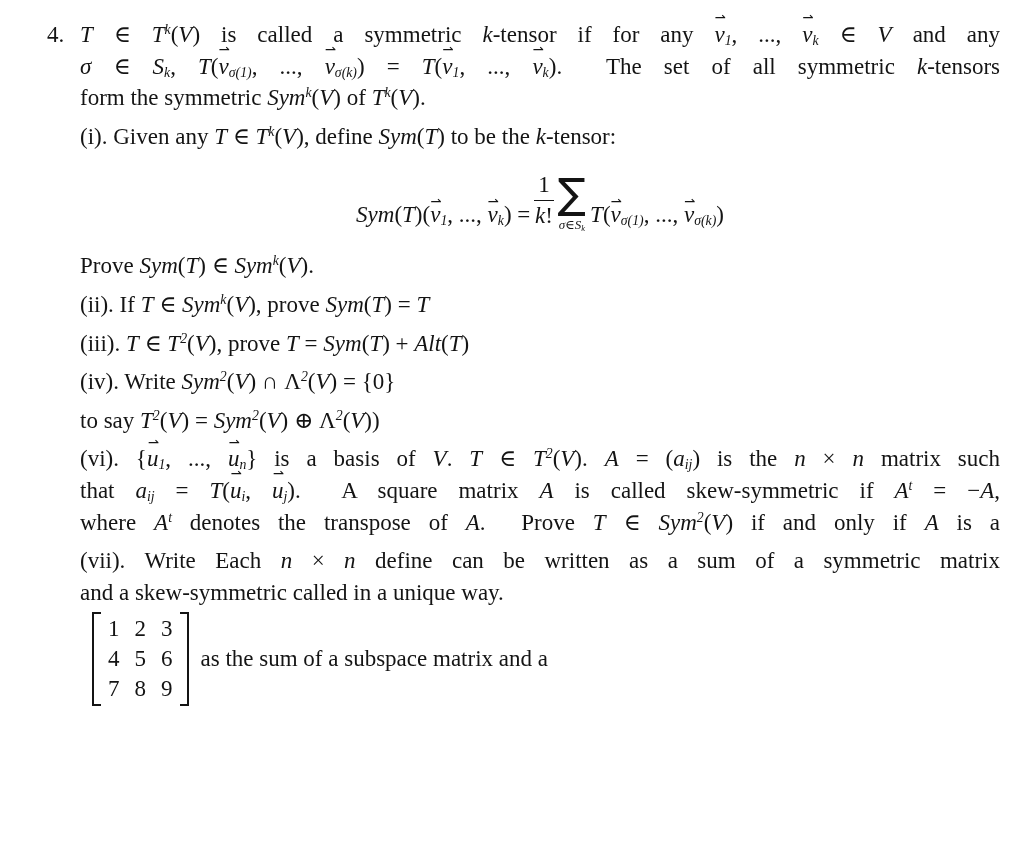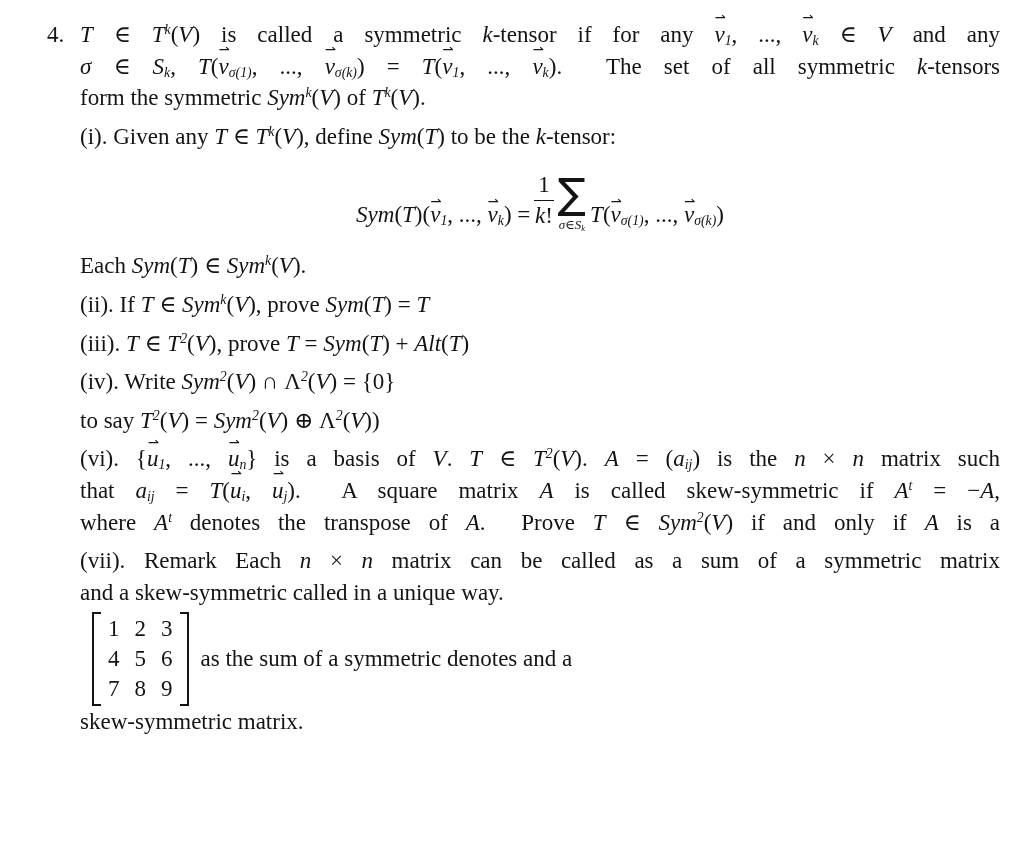--- a/index.html
+++ b/index.html
@@ -68,21 +68,21 @@
         <span class="frac-num"><span class="r-rm">1</span></span>
         <span class="frac-den"><span class="r-it">k</span><span class="r-rm">!</span></span>
       </span>
       <span class="bigsum">
         <span class="sum-sym">∑</span>
         <span class="sum-below"><span class="r-it">σ</span><span class="r-rm">∈</span><span class="r-it">S</span><span class="r-sub">k</span></span>
       </span>
       <span><span class="r-it">T</span><span class="r-rm">(</span><span class="r-vec">v</span><span class="r-sub">σ(1)</span><span class="r-rm">, ..., </span><span class="r-vec">v</span><span class="r-sub">σ(k)</span><span class="r-rm">)</span></span>
     </div>
 
-    <div class="line"><span class="r-rm">Each </span><span class="r-it">Sym</span><span class="r-rm">(</span><span class="r-it">T</span><span class="r-rm">) ∈ </span><span class="r-it">Sym</span><span class="r-sup">k</span><span class="r-rm">(</span><span class="r-it">V</span><span class="r-rm">).</span></div>
+    <div class="line"><span class="r-rm">Prove </span><span class="r-it">Sym</span><span class="r-rm">(</span><span class="r-it">T</span><span class="r-rm">) ∈ </span><span class="r-it">Sym</span><span class="r-sup">k</span><span class="r-rm">(</span><span class="r-it">V</span><span class="r-rm">).</span></div>
   </div>
 
   <div class="para">
     <div class="line"><span class="r-rm">(ii). If </span><span class="r-it">T</span><span class="r-rm"> ∈ </span><span class="r-it">Sym</span><span class="r-sup">k</span><span class="r-rm">(</span><span class="r-it">V</span><span class="r-rm">), prove </span><span class="r-it">Sym</span><span class="r-rm">(</span><span class="r-it">T</span><span class="r-rm">) = </span><span class="r-it">T</span></div>
   </div>
 
   <div class="para">
     <div class="line"><span class="r-rm">(iii). </span><span class="r-it">T</span><span class="r-rm"> ∈ </span><span class="r-it">T</span><span class="r-sup">2</span><span class="r-rm">(</span><span class="r-it">V</span><span class="r-rm">), prove </span><span class="r-it">T</span><span class="r-rm"> = </span><span class="r-it">Sym</span><span class="r-rm">(</span><span class="r-it">T</span><span class="r-rm">) + </span><span class="r-it">Alt</span><span class="r-rm">(</span><span class="r-it">T</span><span class="r-rm">)</span></div>
   </div>
 
@@ -94,39 +94,38 @@
     <div class="line"><span class="r-rm">to say </span><span class="r-it">T</span><span class="r-sup">2</span><span class="r-rm">(</span><span class="r-it">V</span><span class="r-rm">) = </span><span class="r-it">Sym</span><span class="r-sup">2</span><span class="r-rm">(</span><span class="r-it">V</span><span class="r-rm">) ⊕ Λ</span><span class="r-sup">2</span><span class="r-rm">(</span><span class="r-it">V</span><span class="r-rm">))</span></div>
   </div>
 
   <div class="para">
     <div class="line j"><span class="r-rm">(vi). {</span><span class="r-vec">u</span><span class="r-sub">1</span><span class="r-rm">, ..., </span><span class="r-vec">u</span><span class="r-sub">n</span><span class="r-rm">} is a basis of </span><span class="r-it">V</span><span class="r-rm">. </span><span class="r-it">T</span><span class="r-rm"> ∈ </span><span class="r-it">T</span><span class="r-sup">2</span><span class="r-rm">(</span><span class="r-it">V</span><span class="r-rm">). </span><span class="r-it">A</span><span class="r-rm"> = (</span><span class="r-it">a</span><span class="r-sub">ij</span><span class="r-rm">) is the </span><span class="r-it">n</span><span class="r-rm"> × </span><span class="r-it">n</span><span class="r-rm"> matrix such</span></div>
     <div class="line j"><span class="r-rm">that </span><span class="r-it">a</span><span class="r-sub">ij</span><span class="r-rm"> = </span><span class="r-it">T</span><span class="r-rm">(</span><span class="r-vec">u</span><span class="r-sub">i</span><span class="r-rm">, </span><span class="r-vec">u</span><span class="r-sub">j</span><span class="r-rm">).&nbsp; A square matrix </span><span class="r-it">A</span><span class="r-rm"> is called skew-symmetric if </span><span class="r-it">A</span><span class="r-sup">t</span><span class="r-rm"> = −</span><span class="r-it">A</span><span class="r-rm">,</span></div>
     <div class="line j"><span class="r-rm">where </span><span class="r-it">A</span><span class="r-sup">t</span><span class="r-rm"> denotes the transpose of </span><span class="r-it">A</span><span class="r-rm">.&nbsp; Prove </span><span class="r-it">T</span><span class="r-rm"> ∈ </span><span class="r-it">Sym</span><span class="r-sup">2</span><span class="r-rm">(</span><span class="r-it">V</span><span class="r-rm">) if and only if </span><span class="r-it">A</span><span class="r-rm"> is a</span></div>
   </div>
 
   <div class="para" style="margin-bottom:4px">
-    <div class="line j"><span class="r-rm">(vii). Remark Each </span><span class="r-it">n</span><span class="r-rm"> × </span><span class="r-it">n</span><span class="r-rm"> matrix can be called as a sum of a symmetric matrix</span></div>
+    <div class="line j"><span class="r-rm">(vii). Write Each </span><span class="r-it">n</span><span class="r-rm"> × </span><span class="r-it">n</span><span class="r-rm"> define can be written as a sum of a symmetric matrix</span></div>
     <div class="line"><span class="r-rm">and a skew-symmetric called in a unique way.</span></div>
   </div>
 
   <div class="para" style="margin-bottom:0">
     <div class="viii-line">
       <span class="matrix">
         <span class="mbracket left"></span>
         <span class="mgrid" style="grid-template-columns: repeat(3, auto);">
             <span class="mcell">1</span>
             <span class="mcell">2</span>
             <span class="mcell">3</span>
             <span class="mcell">4</span>
             <span class="mcell">5</span>
             <span class="mcell">6</span>
             <span class="mcell">7</span>
             <span class="mcell">8</span>
             <span class="mcell">9</span>
           </span>
         <span class="mbracket right"></span>
       </span>
-      <span class="gapL"><span class="r-rm">as the sum of a symmetric denotes and a</span></span>
+      <span class="gapL"><span class="r-rm">as the sum of a subspace matrix and a</span></span>
     </div>
-    <div class="line"><span class="r-rm">skew-symmetric matrix.</span></div>
   </div>
 
 </div>
 
 </body></html>

